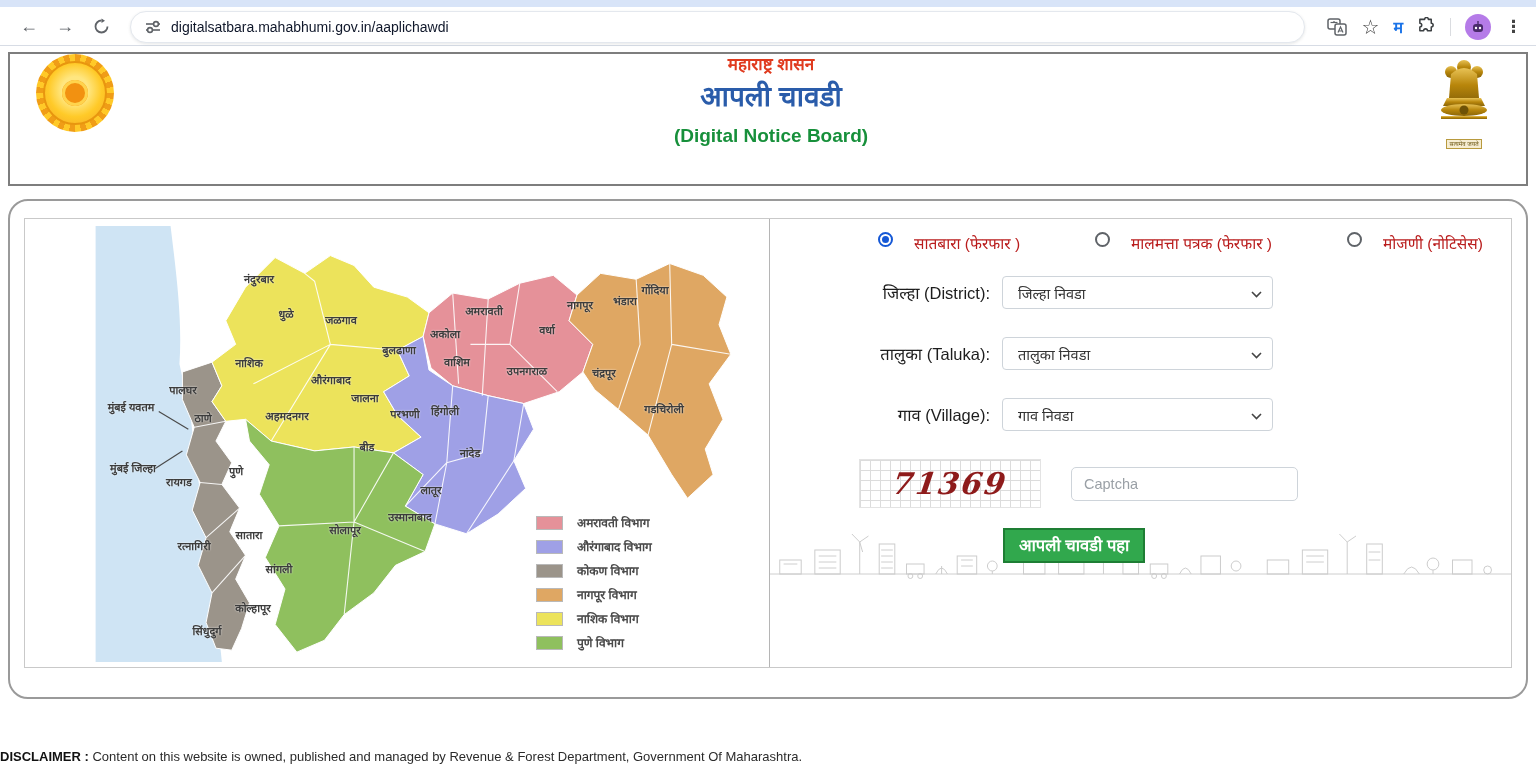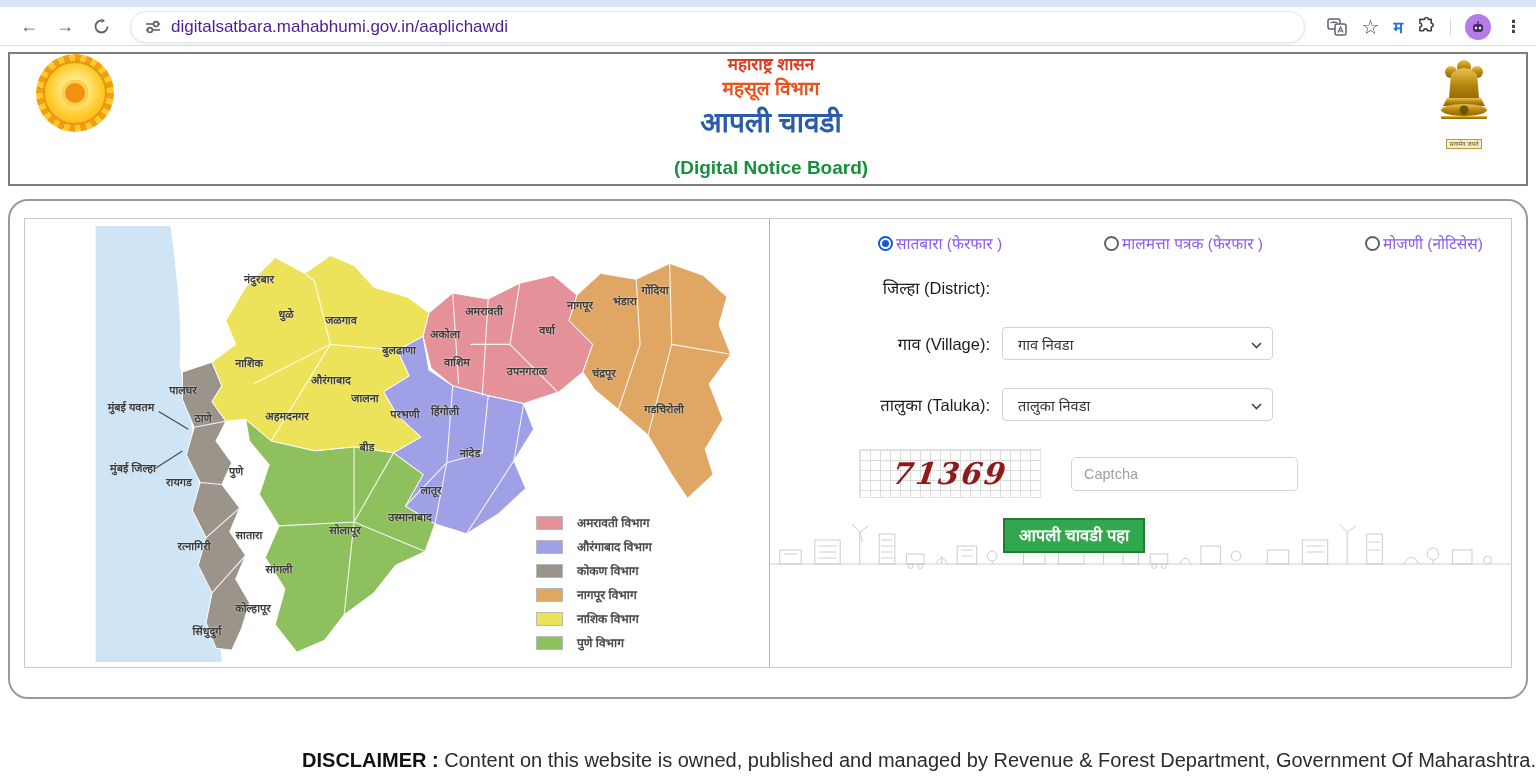--- a/index.html
+++ b/index.html
@@ -8,21 +8,21 @@
 
   
   .chrome { height:46px; background:#fff; border-bottom:1px solid #d7dce5; position:relative; }
   .chrome-topband { height:7px; background:#d8e4f8; }
   .chrome-row { height:39px; display:flex; align-items:center; padding:0 14px; gap:6px; }
   .nav-ic { width:30px; height:30px; display:flex; align-items:center; justify-content:center;
     color:#5f6368; font-size:18px; border-radius:50%; }
   .omnibox { flex:1; max-width:1215px; height:32px; background:#fff; border:1px solid #e4e8ee;
     box-shadow:0 1px 3px rgba(60,64,67,.12); border-radius:16px; display:flex; align-items:center;
     padding:0 14px; gap:10px; margin:0 8px; }
-  .omnibox .url { font-size:17px; color:#4c1d95; }
+  .omnibox .url { font-size:14px; color:#0f172a; }
   .tb-right { display:flex; align-items:center; gap:14px; padding-left:8px; }
   .tb-ic { color:#444; font-size:17px; display:flex; align-items:center; }
   .tb-sep { width:1px; height:18px; background:#dadce0; }
   .marathi-ind { color:#1a73e8; font-weight:bold; font-size:16px; }
   .avatar { width:26px; height:26px; border-radius:50%; background:#b57be8; display:flex;
     align-items:center; justify-content:center; }
 
   
   .site-header { margin:6px 8px 0 8px; border:2px solid #7e7e7e; background:#fff; height:134px;
     display:flex; align-items:flex-start; padding:0 26px; }
@@ -30,21 +30,21 @@
     background:repeating-conic-gradient(#f09d17 0 9deg, #ffc928 9deg 18deg); position:relative; }
   .gov-seal::after { content:""; position:absolute; inset:7px; border-radius:50%;
     background:radial-gradient(circle at 50% 45%, #ffe680 0 30%, #ffca28 60%, #f5a623 100%);
     border:2px solid #e8960f; }
   .gov-seal .seal-core { position:absolute; inset:26px; border-radius:50%; background:#f29111;
     z-index:2; box-shadow:0 0 0 3px #ffd34d inset; }
   .hdr-center { flex:1; text-align:center; line-height:1.25; }
   .hdr-l1 { color:#e03a1e; font-size:17px; font-weight:bold; }
   .hdr-l2 { color:#e8541e; font-size:19px; font-weight:bold; margin-top:2px; }
   .hdr-title { color:#2a5caa; font-size:28px; font-weight:bold; margin-top:4px; }
-  .hdr-sub { color:#17903b; font-size:19px; font-weight:bold; margin-top:16px; }
+  .hdr-sub { color:#17903b; font-size:19px; font-weight:bold; margin-top:10px; }
   .emblem-wrap { width:72px; text-align:center; }
   .emblem-caption { font-size:6px; color:#6b5510; border:1px solid #b89a3e; padding:0 2px;
     display:inline-block; margin-top:1px; background:#f6edd2; }
 
   
   .main-box { margin:13px 8px 0 8px; height:500px; border:2px solid #9a9a9a; border-radius:20px;
     background:#fff; padding:17px 14px; }
   .inner-box { height:450px; border:1px solid #c9c9c9; display:flex; }
   .map-panel { width:745px; border-right:1px solid #b5b5b5; position:relative; overflow:hidden; }
   .form-panel { flex:1; position:relative; }
@@ -54,21 +54,21 @@
   .map-wrap svg { position:absolute; left:0; top:0; }
   .map-label { position:absolute; transform:translate(-50%,-50%); font-size:11px; font-weight:bold;
     color:#3c3c3c; white-space:nowrap; text-shadow:0 0 2px rgba(255,255,255,.8); }
   .map-legend { position:absolute; left:428px; top:288px; display:flex; flex-direction:column; gap:7px; }
   .legend-row { display:flex; align-items:center; gap:14px;margin-left:17px; }
   .legend-swatch { width:27px; height:14px; border:1px solid #b9b9b9; }
   .legend-label { font-size:12px; font-weight:bold; color:#4a4a4a; }
 
   
   .radio-row { display:flex; justify-content:space-between; padding:13px 28px 0 108px; }
-  .radio-item { display:flex; align-items:center; gap:3px; font-size:15.5px; color:#8b5cf6; cursor:pointer; }
+  .radio-item { display:flex; gap:21px; font-size:15.5px; color:#b91c1c; cursor:pointer; }
   .radio-dot { width:15px; height:15px; border-radius:50%; border:2px solid #5f6368; position:relative;
     flex:0 0 auto; background:#fff; }
   .radio-dot.sel { border-color:#1558d6; }
   .radio-dot.sel::after { content:""; position:absolute; inset:2px; border-radius:50%; background:#1558d6; }
   .fields { margin-top:22px; }
   .field-row { display:flex; align-items:center; margin-bottom:28px; }
   .field-label { width:232px; text-align:right; font-size:16.5px; color:#1d1d1d; padding-right:12px; }
   .sel-box { width:271px; height:33px; border:1px solid #ced4da; border-radius:4px; background:#fff;
     display:flex; align-items:center; padding:0 10px 0 15px; cursor:pointer; }
   .sel-val { flex:1; font-size:14.5px; color:#333; }
@@ -84,21 +84,21 @@
   .captcha-input { margin-left:30px; width:227px; height:34px; border:1px solid #ced4da;
     border-radius:5px; padding:0 12px; font-size:14.5px; color:#333; outline:none; }
   .captcha-input::placeholder { color:#9aa0a6; }
   .submit-zone { position:relative; margin-top:16px; height:62px; }
   .cityscape { position:absolute; left:0; top:6px; width:100%; height:56px; opacity:.85; }
   .submit-btn { position:absolute; left:233px; top:4px; z-index:2; background:#31a84d;
     border:2px solid #1e7e34; color:#fff; font-size:16.5px; font-weight:bold; padding:3px 14px 5px;
     cursor:pointer; font-family:inherit; }
 
   
-  .footer { margin-top:50px; text-align:right; font-size:20px; color:#2b2b2b; }
+  .footer { margin-top:50px; text-align:left; font-size:13px; color:#2b2b2b; }
   .footer b { color:#111; }
 </style>
 </head>
 <body>
 
 <div class="chrome">
   <div class="chrome-topband"></div>
   <div class="chrome-row">
     <div class="nav-ic">←</div>
     <div class="nav-ic">→</div>
@@ -147,21 +147,20 @@
     </div>
   </div>
 </div>
 
 <div class="site-header">
   <div class="gov-seal">
     <div class="seal-core"></div>
   </div>
   <div class="hdr-center">
     <div class="hdr-l1">महाराष्ट्र शासन</div>
-    <div class="hdr-l2">महसूल विभाग</div>
     <div class="hdr-title">आपली चावडी</div>
     <div class="hdr-sub">(Digital Notice Board)</div>
   </div>
   <div class="emblem-wrap">
     <svg width="62" height="74" viewBox="0 0 62 74">
       <defs>
         <linearGradient id="gold" x1="0" y1="0" x2="0" y2="1">
           <stop offset="0" stop-color="#e8c255"></stop>
             <stop offset=".5" stop-color="#b8860b"></stop>
           <stop offset="1" stop-color="#8a6508"></stop>
@@ -286,34 +285,40 @@
             <span>मालमत्ता पत्रक (फेरफार )</span>
           </div>
           <div class="radio-item">
             <span class="radio-dot"></span>
             <span>मोजणी (नोटिसेस)</span>
           </div>
         </div>
       <div class="fields" id="fields">
           <div class="field-row">
             <div class="field-label">जिल्हा (District):</div>
+            <div class="sel-box">
+              <span class="sel-val">जिल्हा निवडा</span>
+              <span class="sel-chev"><svg width="11" height="7" viewBox="0 0 11 7">
+                  <path d="M1 1 L5.5 5.5 L10 1" fill="none" stroke="#444" stroke-width="1.6"></path>
+                </svg></span>
+            </div>
+          </div>
+          <div class="field-row">
+            <div class="field-label">तालुका (Taluka):</div>
+            <div class="sel-box">
+              <span class="sel-val">तालुका निवडा</span>
+              <span class="sel-chev"><svg width="11" height="7" viewBox="0 0 11 7">
+                  <path d="M1 1 L5.5 5.5 L10 1" fill="none" stroke="#444" stroke-width="1.6"></path>
+                </svg></span>
+            </div>
           </div>
           <div class="field-row">
             <div class="field-label">गाव (Village):</div>
             <div class="sel-box">
               <span class="sel-val">गाव निवडा</span>
-              <span class="sel-chev"><svg width="11" height="7" viewBox="0 0 11 7">
-                  <path d="M1 1 L5.5 5.5 L10 1" fill="none" stroke="#444" stroke-width="1.6"></path>
-                </svg></span>
-            </div>
-          </div>
-          <div class="field-row">
-            <div class="field-label">तालुका (Taluka):</div>
-            <div class="sel-box">
-              <span class="sel-val">तालुका निवडा</span>
               <span class="sel-chev"><svg width="11" height="7" viewBox="0 0 11 7">
                   <path d="M1 1 L5.5 5.5 L10 1" fill="none" stroke="#444" stroke-width="1.6"></path>
                 </svg></span>
             </div>
           </div>
         </div>
       <div class="captcha-row">
         <div class="captcha-img">
           <span class="captcha-code">71369</span>
         </div>

